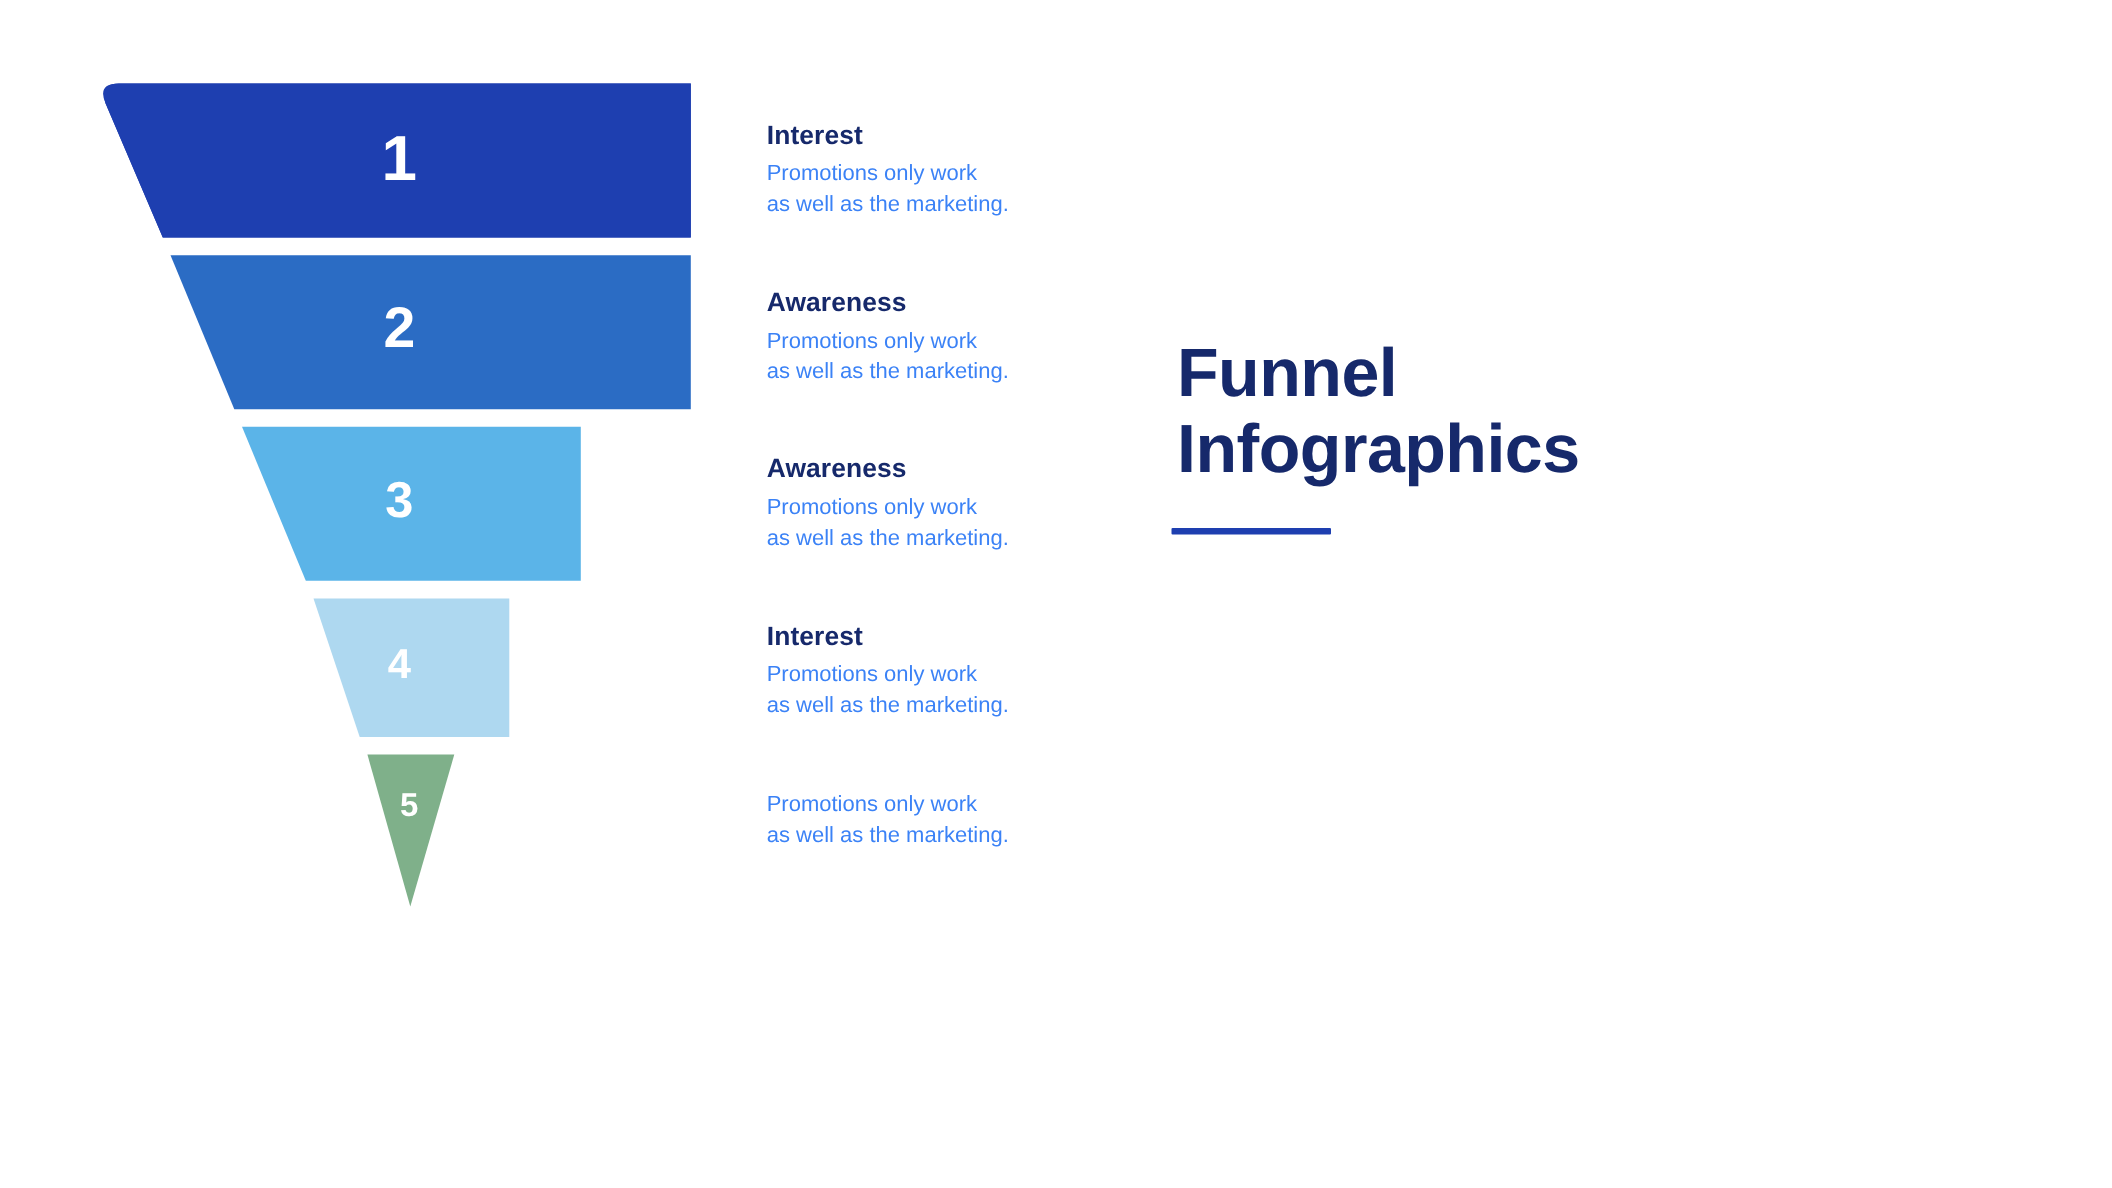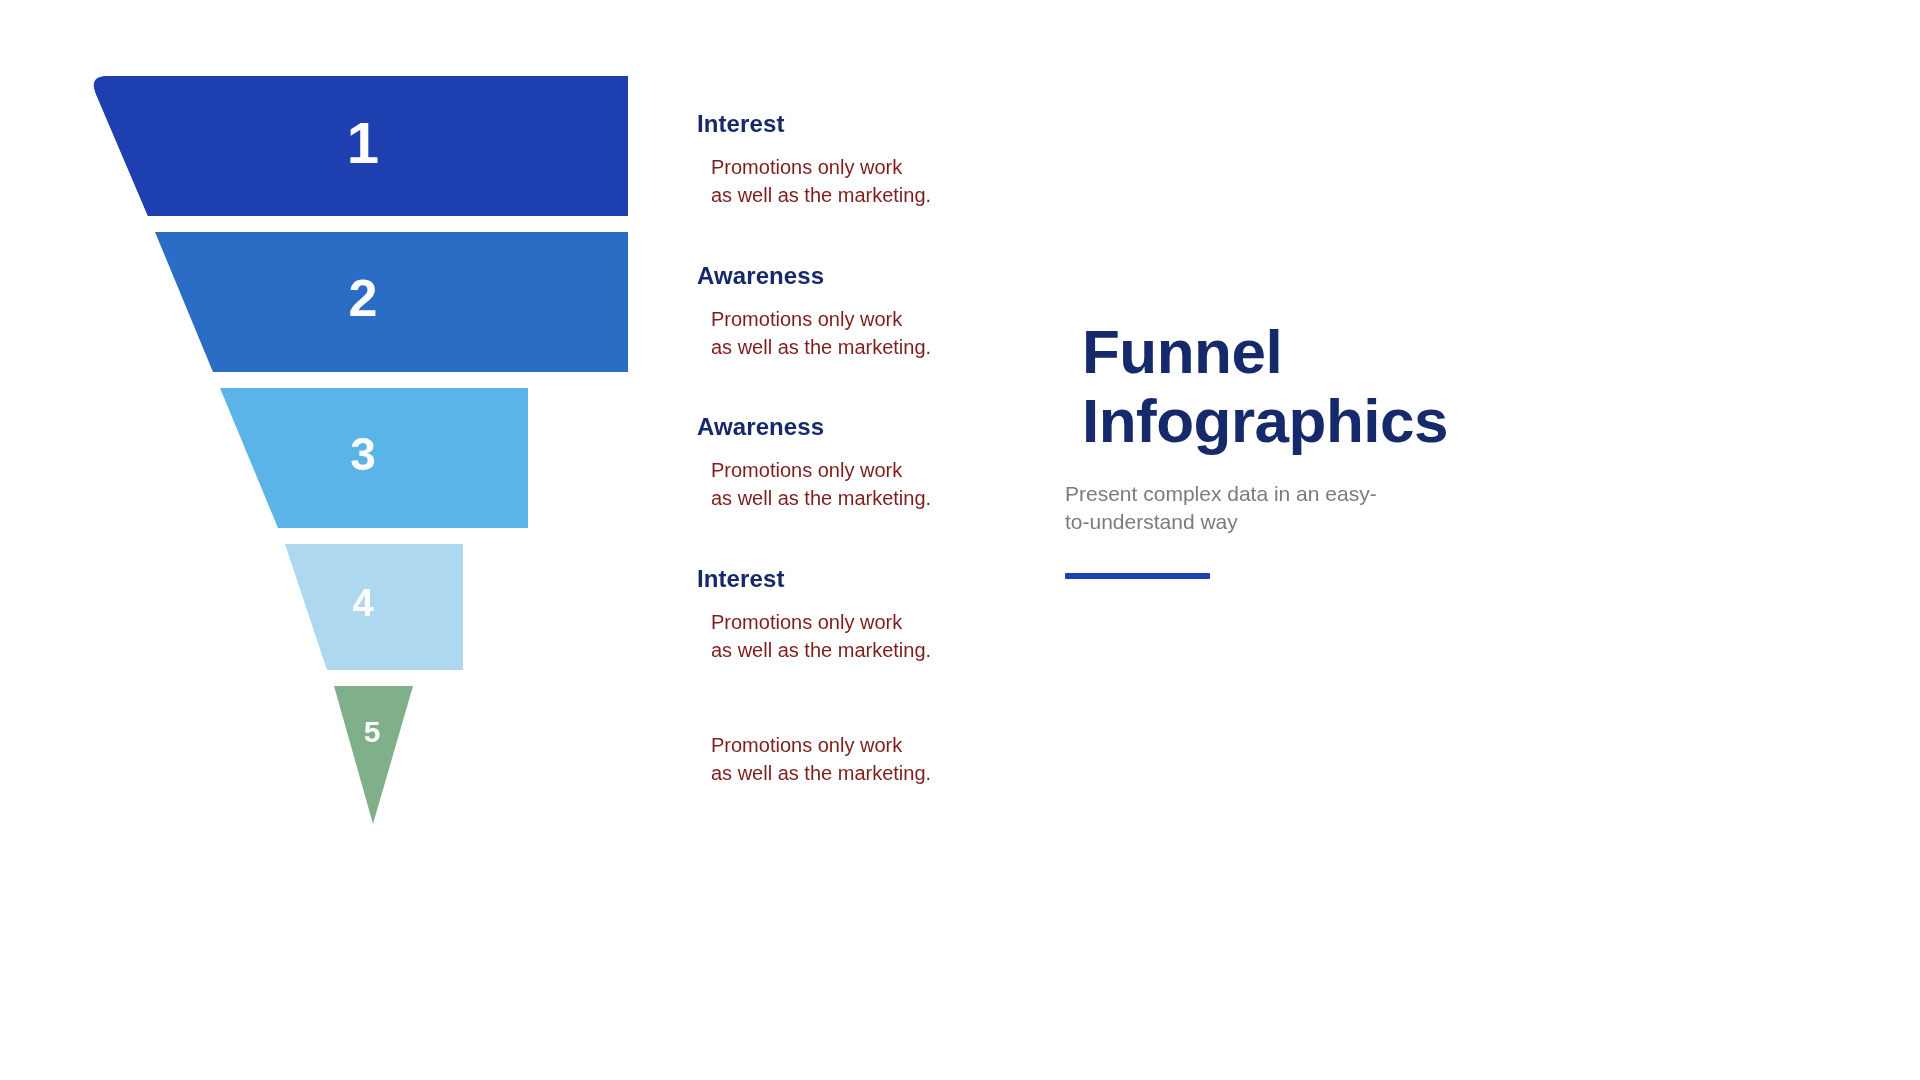--- a/index.html
+++ b/index.html
@@ -59,41 +59,41 @@
     color: #16296b;
     letter-spacing: 0.1px;
     line-height: 1.2;
     margin: 0 0 5px 0;
     white-space: nowrap;
   }
   .step-desc {
     font-family: "Liberation Sans", sans-serif;
     font-size: 20px;
     font-weight: normal;
-    color: #7f1d1d;
+    color: #3b82f6;
     line-height: 1.4;
-    margin: 14px;
+    margin: 0;
     white-space: pre-line;
   }
 
   
   #title-panel {
     position: absolute;
     left: 1065px;
     top: 300px;
     width: 440px;
   }
   #main-title {
     font-family: "Liberation Sans", sans-serif;
     font-size: 62px;
     font-weight: bold;
     color: #16296b;
     line-height: 1.12;
     letter-spacing: -0.5px;
-    margin: 17px;
+    margin: 5px;
     white-space: pre-line;
   }
   #subtitle {
     font-family: "Liberation Sans", sans-serif;
     font-size: 21px;
     font-weight: normal;
     color: #7b7b7b;
     line-height: 1.35;
     margin: 24px 0 0 0;
     white-space: pre-line;
@@ -177,18 +177,16 @@
     <div class="step-block" style="top:717px;">
       <div class="step-desc">Promotions only work
 as well as the marketing.</div>
     </div>
 
   </div>
 
   <div id="title-panel">
     <h1 id="main-title">Funnel
 Infographics</h1>
-    <p id="subtitle">Present complex data in an easy-
-to-understand way</p>
     <div id="title-underline" style="background: rgb(30, 63, 176);"></div>
   </div>
 
 </div>
 
 </body></html>

